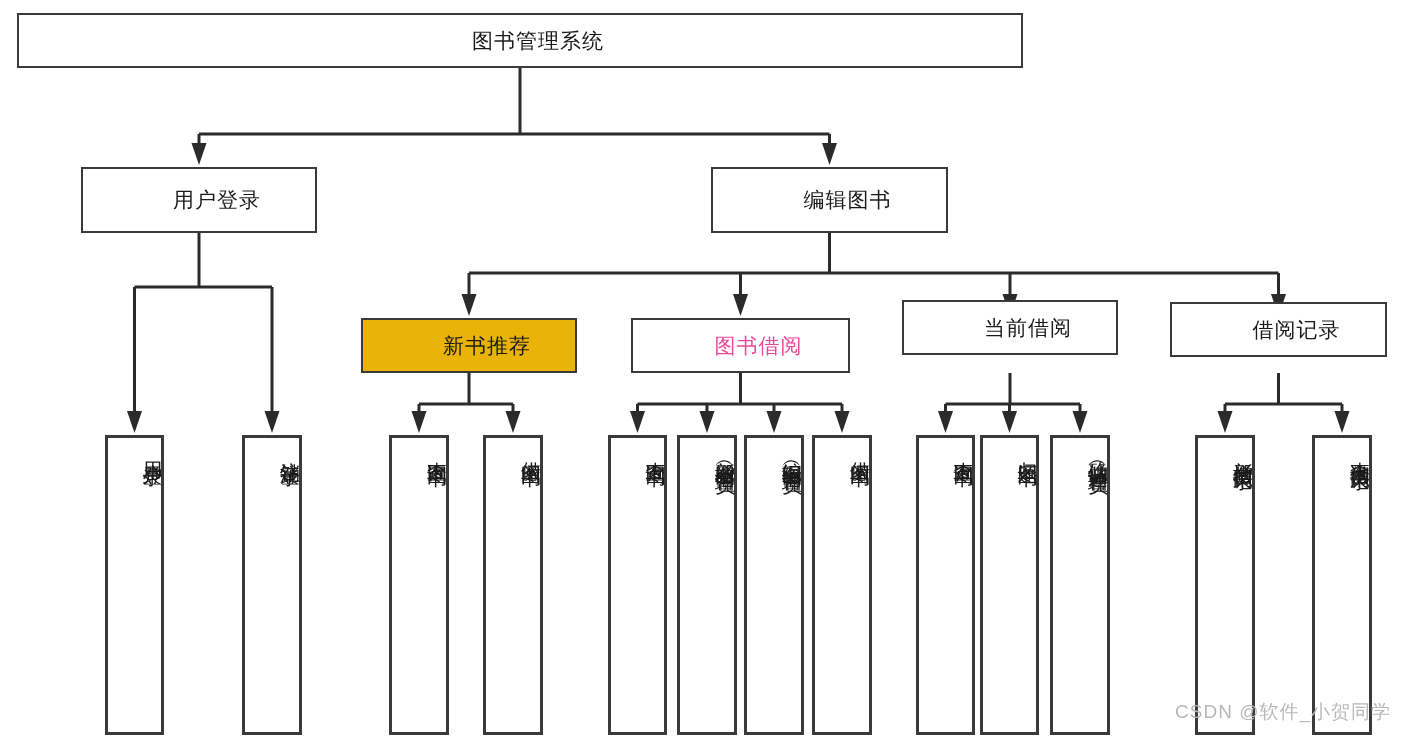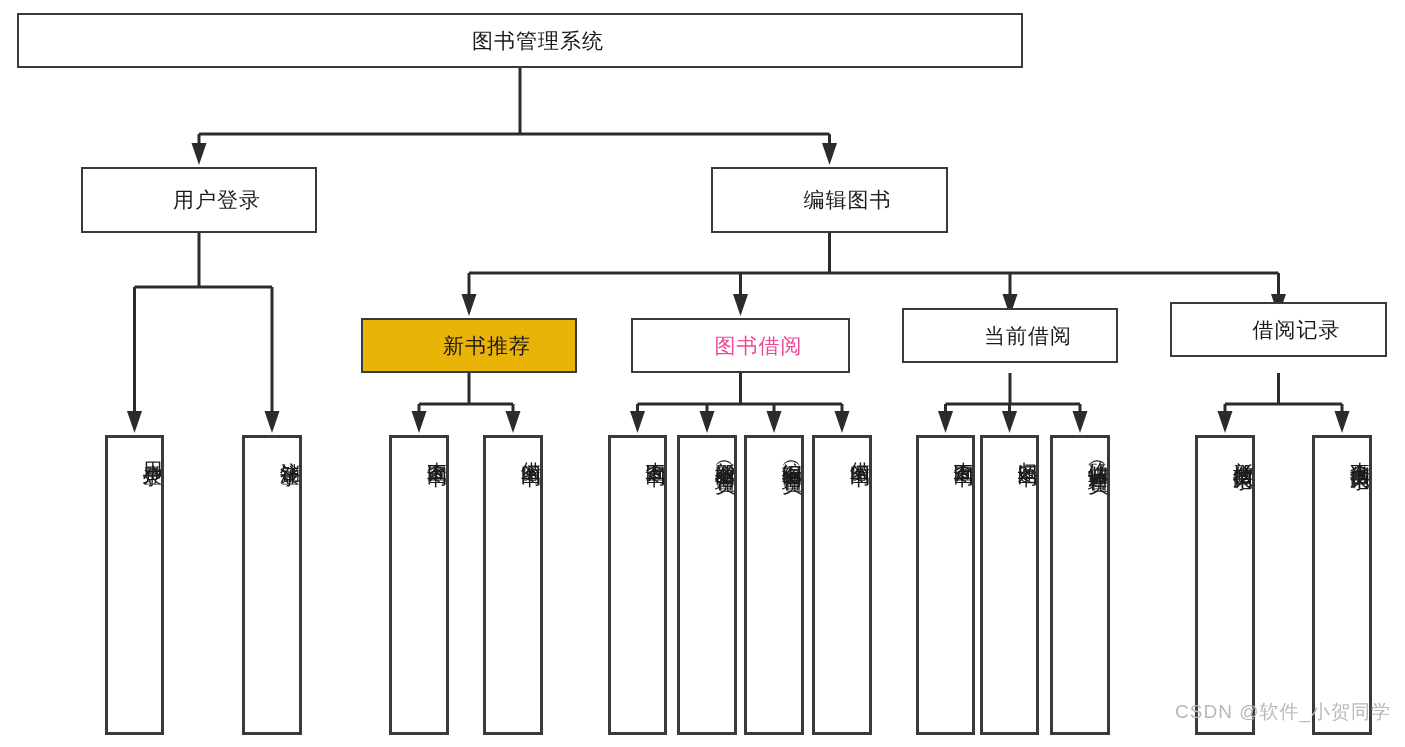--- a/index.html
+++ b/index.html
@@ -125,21 +125,21 @@
       </div>
       <div class="node-box level-1" style="left: 711px; top: 167px; width: 237px; height: 66px; border-color: rgb(58, 58, 58); background: rgb(255, 255, 255);">
         <span class="node-label" style="color: rgb(26, 26, 26);">编辑图书</span>
       </div>
       <div class="node-box level-2" style="left: 361px; top: 318px; width: 216px; height: 55px; border-color: rgb(58, 58, 58); background: #eab308;">
         <span class="node-label" style="color: rgb(26, 26, 26);">新书推荐</span>
       </div>
       <div class="node-box level-2" style="left: 631px; top: 318px; width: 219px; height: 55px; border-color: rgb(58, 58, 58); background: rgb(255, 255, 255);">
         <span class="node-label" style="color: #ec4899;">图书借阅</span>
       </div>
-      <div class="node-box level-2" style="left: 902px; top: 308px; width: 216px; height: 55px; border-color: rgb(58, 58, 58); background: rgb(255, 255, 255);">
+      <div class="node-box level-2" style="left: 902px; top: 300px; width: 216px; height: 55px; border-color: rgb(58, 58, 58); background: rgb(255, 255, 255);">
         <span class="node-label" style="color: rgb(26, 26, 26);">当前借阅</span>
       </div>
       <div class="node-box level-2" style="left: 1170px; top: 302px; width: 217px; height: 55px; border-color: rgb(58, 58, 58); background: rgb(255, 255, 255);">
         <span class="node-label" style="color: rgb(26, 26, 26);">借阅记录</span>
       </div>
       <div class="node-box level-3 leaf" style="left: 105px; top: 435px; width: 59px; height: 300px; border-color: rgb(58, 58, 58); background: rgb(255, 255, 255);">
         <span class="node-label" style="color: rgb(26, 26, 26);">用户登录</span>
       </div>
       <div class="node-box level-3 leaf" style="left: 242px; top: 435px; width: 60px; height: 300px; border-color: rgb(58, 58, 58); background: rgb(255, 255, 255);">
         <span class="node-label" style="color: rgb(26, 26, 26);">注销登录</span>

